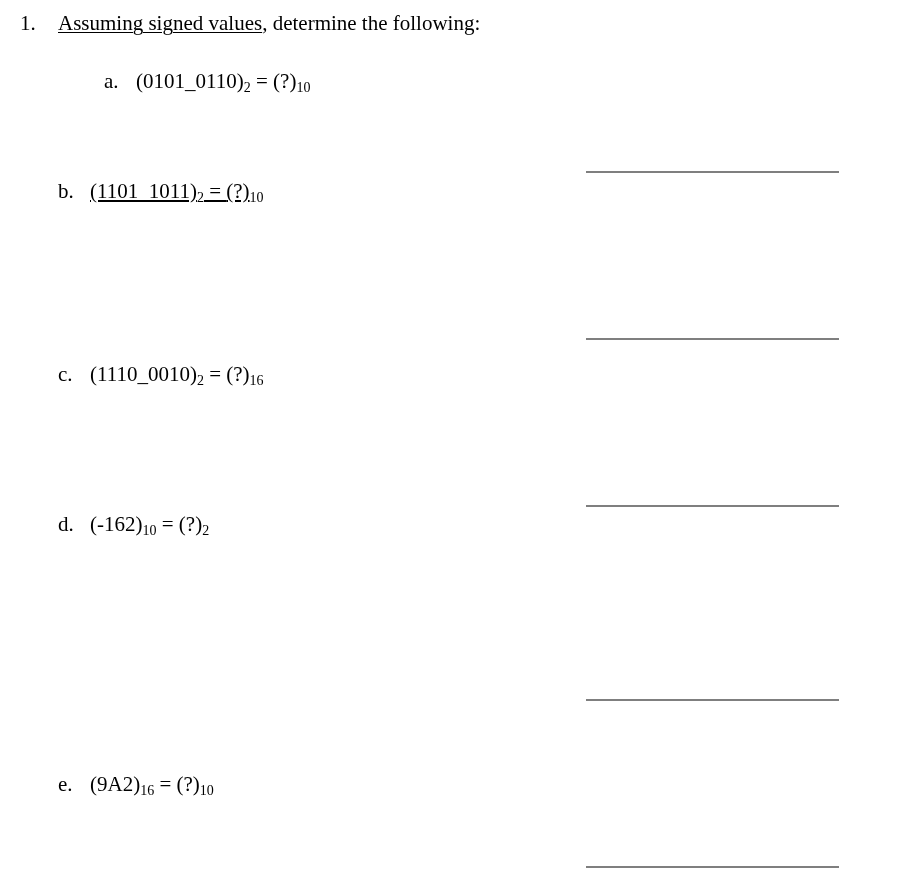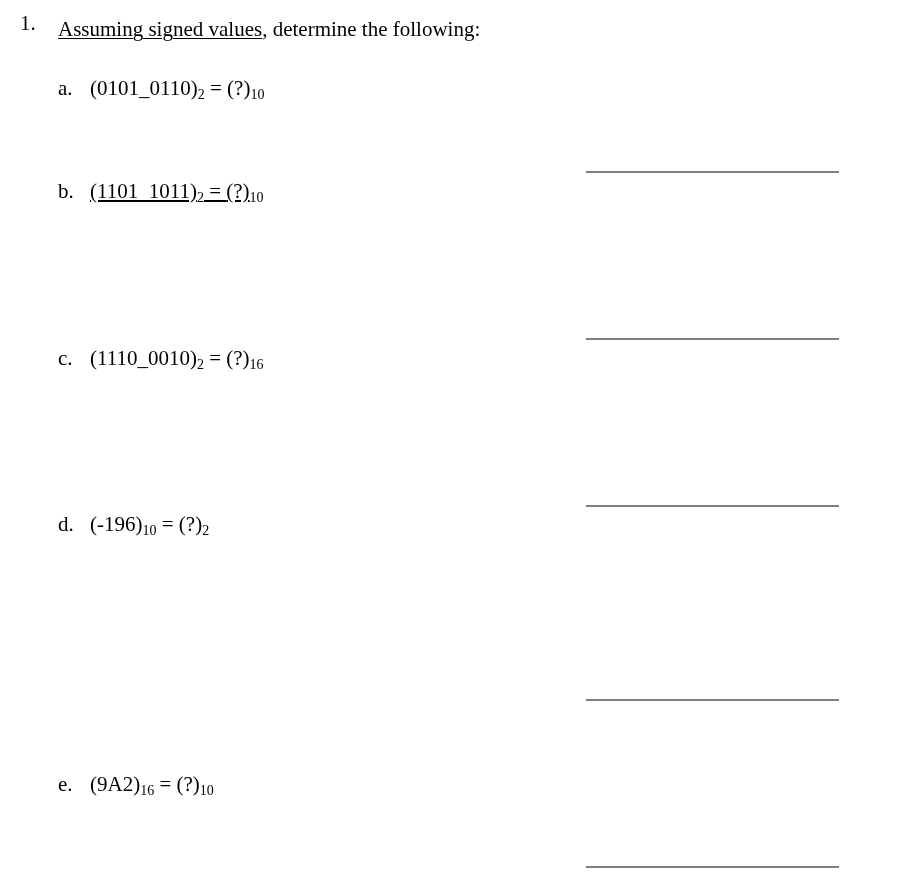--- a/index.html
+++ b/index.html
@@ -21,21 +21,20 @@
       left: 20px;
       top: 11px;
       line-height: 24px;
     }
     .question-prompt {
       position: absolute;
       left: 58px;
       top: 11px;
       line-height: 24px;
       white-space: nowrap;
-      margin-top: 6px;
     }
     .underlined {
       text-decoration: underline;
       text-underline-offset: 2px;
       text-decoration-thickness: 1px;
     }
     .sub-item {
       position: absolute;
       left: 58px;
       line-height: 24px;
@@ -59,37 +58,37 @@
     }
   </style>
 </head>
 <body>
 
 <div>
 
   <span class="question-number">1.</span>
   <div class="question-prompt"><span class="underlined">Assuming signed values</span><span>, determine the following:</span></div>
 
-  <div class="sub-item" style="top:76px;">
+  <div class="sub-item" style="top:69px;margin-left:46px;">
     <span class="sub-letter">a.</span><span class="expr"><span>(0101_0110)</span><sub>2</sub><span> = </span><span>(?)</span><sub>10</sub></span>
   </div>
   <div class="answer-line" style="top:171px;"></div>
 
   <div class="sub-item" style="top:179px;text-decoration:underline;">
     <span class="sub-letter">b.</span><span class="expr"><span>(1101_1011)</span><sub>2</sub><span> = </span><span>(?)</span><sub>10</sub></span>
   </div>
   <div class="answer-line" style="top:338px;"></div>
 
-  <div class="sub-item" style="top:346px;">
+  <div class="sub-item" style="top:362px;">
     <span class="sub-letter">c.</span><span class="expr"><span>(1110_0010)</span><sub>2</sub><span> = </span><span>(?)</span><sub>16</sub></span>
   </div>
   <div class="answer-line" style="top:505px;"></div>
 
   <div class="sub-item" style="top:512px;">
-    <span class="sub-letter">d.</span><span class="expr"><span>(-196)</span><sub>10</sub><span> = </span><span>(?)</span><sub>2</sub></span>
+    <span class="sub-letter">d.</span><span class="expr"><span>(-162)</span><sub>10</sub><span> = </span><span>(?)</span><sub>2</sub></span>
   </div>
   <div class="answer-line" style="top:699px;"></div>
 
   <div class="sub-item" style="top:772px;">
     <span class="sub-letter">e.</span><span class="expr"><span>(9A2)</span><sub>16</sub><span> = </span><span>(?)</span><sub>10</sub></span>
   </div>
   <div class="answer-line" style="top:866px;"></div>
 
 </div>
 

